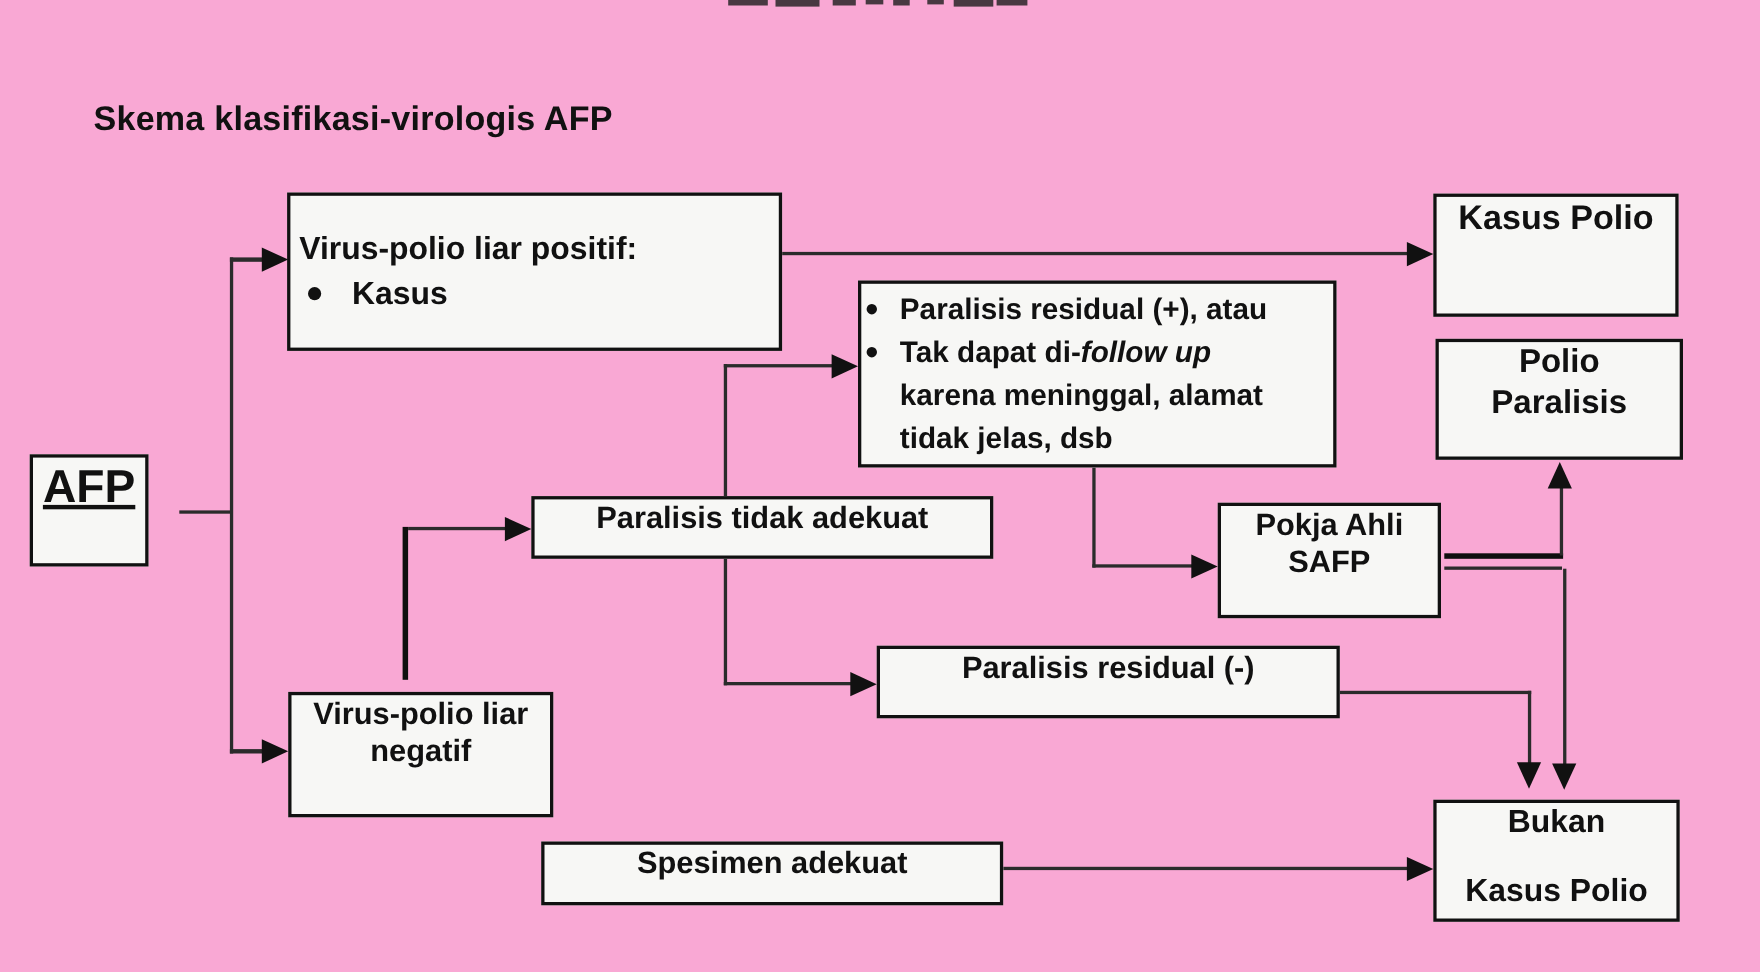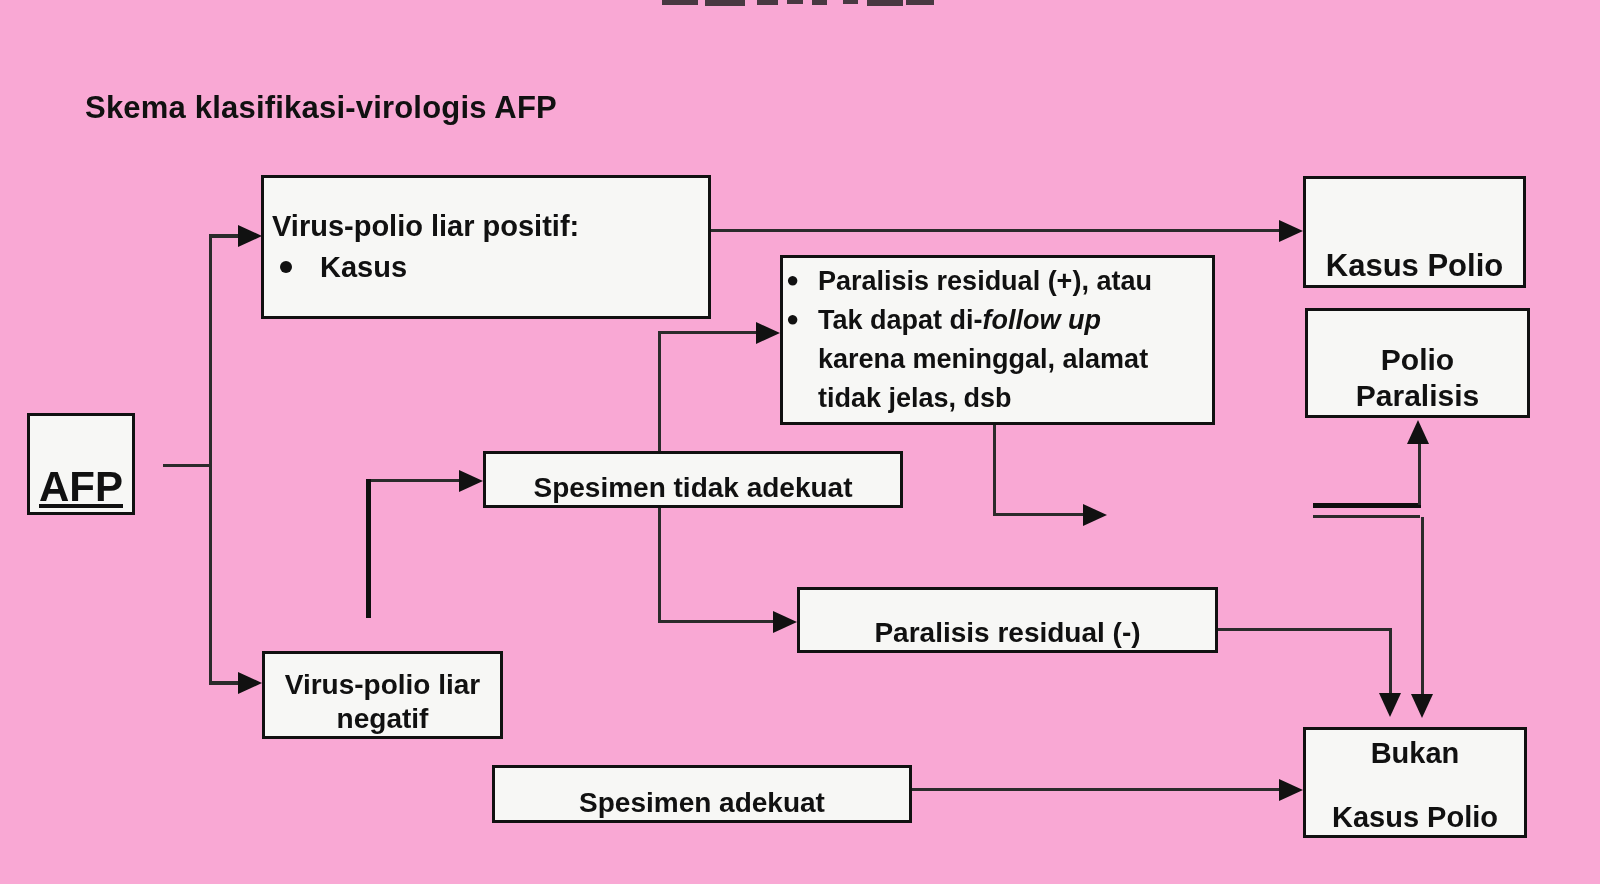--- a/index.html
+++ b/index.html
@@ -8,21 +8,21 @@
     background:#f9a8d4; font-family:"Liberation Sans","DejaVu Sans",sans-serif; color:#111;
   }
   .frag { position:absolute; top:0; background:#1c1c1c; opacity:.8; }
   .title {
     position:absolute; left:85px; top:90px; font-size:31px; font-weight:bold;
     letter-spacing:.2px; margin:0; white-space:nowrap;
   }
   .box {
     position:absolute; box-sizing:border-box; border:3px solid #111;
     background:#f7f7f5; display:flex; flex-direction:column;
-    align-items:center; justify-content:flex-end; text-align:center;
+    align-items:center; justify-content:flex-start; text-align:center;
     font-weight:bold; line-height:1.22; z-index:2;
   }
   .box.left-align { align-items:flex-start; text-align:left; justify-content:center; }
   .line { position:absolute; background:#2b2b2b; z-index:1; }
   .line.thick { background:#0f0f0f; }
   .arrow-r { position:absolute; width:0; height:0; z-index:3;
     border-top:11px solid transparent; border-bottom:11px solid transparent;
     border-left:24px solid #111; }
   .arrow-u { position:absolute; width:0; height:0; z-index:3;
     border-left:11px solid transparent; border-right:11px solid transparent;
@@ -38,21 +38,21 @@
   #box-positif .dot { width:12px; height:12px; border-radius:50%; background:#111; margin:0 28px 0 8px; flex:0 0 12px; }
 
   #box-residual { left:780px; top:255px; width:435px; height:170px; font-size:27px; padding:8px 6px 8px 3px; line-height:1.44; }
   #box-residual .brow { display:flex; }
   #box-residual .brow::before { content:"●"; font-size:22px; width:32px; flex:0 0 32px; padding-top:2px; }
   #box-residual .crow { padding-left:32px; }
 
   #box-kasus-polio { left:1303px; top:176px; width:223px; height:112px; font-size:31px; }
   #box-kompatibel  { left:1305px; top:308px; width:225px; height:110px; font-size:30px; }
   #box-sta         { left:483px;  top:451px; width:420px; height:57px;  font-size:28px; }
-  #box-negatif     { left:262px;  top:651px; width:241px; height:88px;  font-size:28px; }
+  #box-negatif     { left:262px;  top:629px; width:241px; height:114px;  font-size:28px; }
   #box-pokja       { left:1107px; top:457px; width:203px; height:105px; font-size:28px; }
   #box-pres-neg    { left:797px;  top:587px; width:421px; height:66px;  font-size:28px; }
   #box-sa          { left:492px;  top:765px; width:420px; height:58px;  font-size:28px; }
   #box-bukan       { left:1303px; top:727px; width:224px; height:111px; font-size:29px;gap:28px; }
 
   #ln-afp-out   { left:163px; top:464px; width:48px;  height:3px; }
   #ln-trunk     { left:209px; top:234px; width:3px;   height:451px; }
   #ln-top-arrow { left:209px; top:234px; width:34px;  height:4px; }
   #ar-positif   { left:238px; top:225px; }
   #ln-bot-arrow { left:209px; top:681px; width:34px;  height:4px; }
@@ -166,28 +166,32 @@
   <div class="box" id="box-kasus-polio">
     <span>Kasus Polio</span>
   </div>
 
   <div class="box" id="box-kompatibel">
     <span>Polio</span>
     <span>Paralisis</span>
   </div>
 
   <div class="box" id="box-sta">
-    <span>Spesimen tidak adekuat</span>
+    <span>Paralisis tidak adekuat</span>
   </div>
 
   <div class="box" id="box-negatif">
     <span>Virus-polio liar</span>
     <span>negatif</span>
   </div>
 
+  <div class="box" id="box-pokja">
+    <span>Pokja Ahli</span>
+    <span>SAFP</span>
+  </div>
 
   <div class="box" id="box-pres-neg">
     <span>Paralisis residual (-)</span>
   </div>
 
   <div class="box" id="box-sa">
     <span>Spesimen adekuat</span>
   </div>
 
   <div class="box" id="box-bukan">

